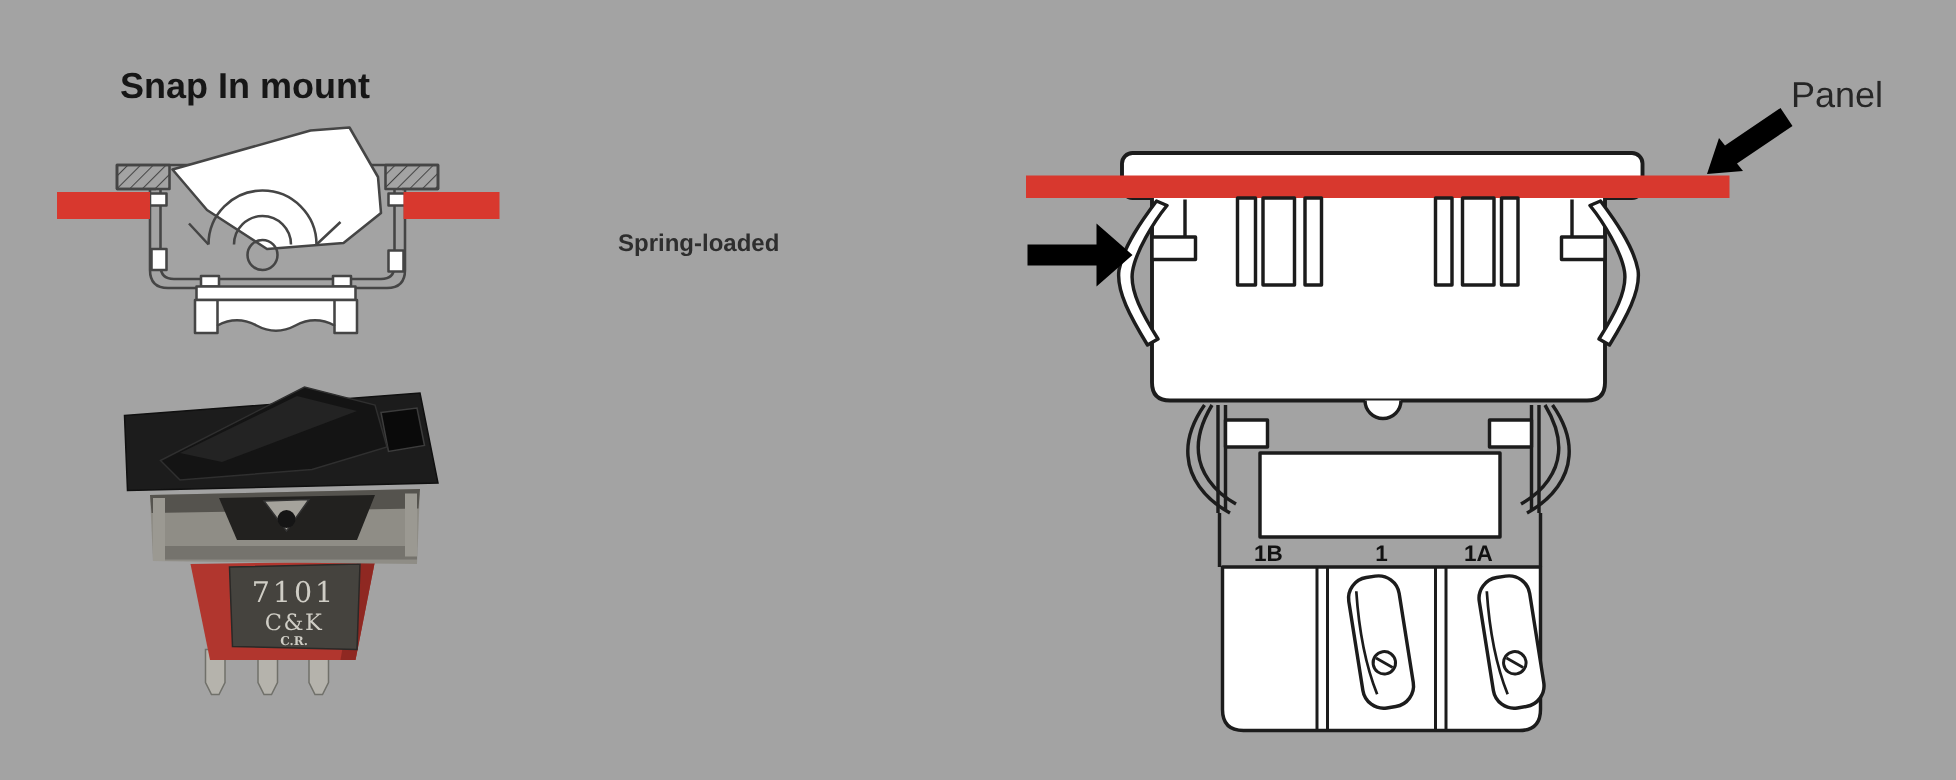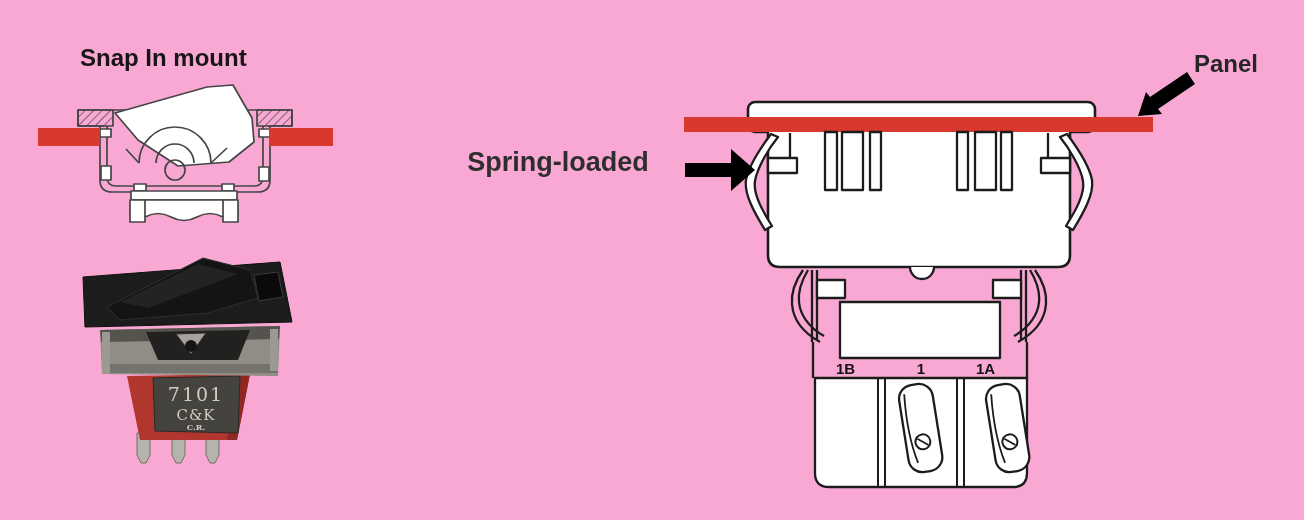--- a/index.html
+++ b/index.html
@@ -1,29 +1,29 @@
 <!DOCTYPE html>
 <html><head>
 <meta charset="utf-8">
 <style>
   html,body{margin:0;padding:0;background:#ffffff;}
   #canvas{
-    position:relative;width:1304px;height:520px;background:#f9a8d4;overflow:hidden;
+    position:relative;width:1304px;height:520px;background:#a3a3a3;overflow:hidden;
     font-family:"Liberation Sans",sans-serif;
   }
   .abs{position:absolute;}
   .fig-title{
     left:80px;top:44px;font-size:24px;font-weight:bold;color:#161616;white-space:nowrap;
   }
   .panel-label{
-    left:1194px;top:50px;font-size:24px;font-weight:bold;color:#262626;white-space:nowrap;
+    left:1194px;top:50px;font-size:24px;font-weight:normal;color:#262626;white-space:nowrap;
   }
   .spring-label{
-    left:412px;top:148px;width:292px;text-align:center;
-    font-size:27px;font-weight:bold;color:#2e2e2e;line-height:29px;
+    left:412px;top:148px;width:292px;
+    font-size:16px;font-weight:bold;color:#2e2e2e;line-height:29px;
   }
   svg{display:block;}
   .plate-text{font-family:"DejaVu Serif",serif;fill:#cfcdc5;}
   .term-label{font-family:"Liberation Sans",sans-serif;font-weight:bold;font-size:15px;fill:#111;}
 </style>
 </head>
 <body>
 
 <div id="canvas">
 

